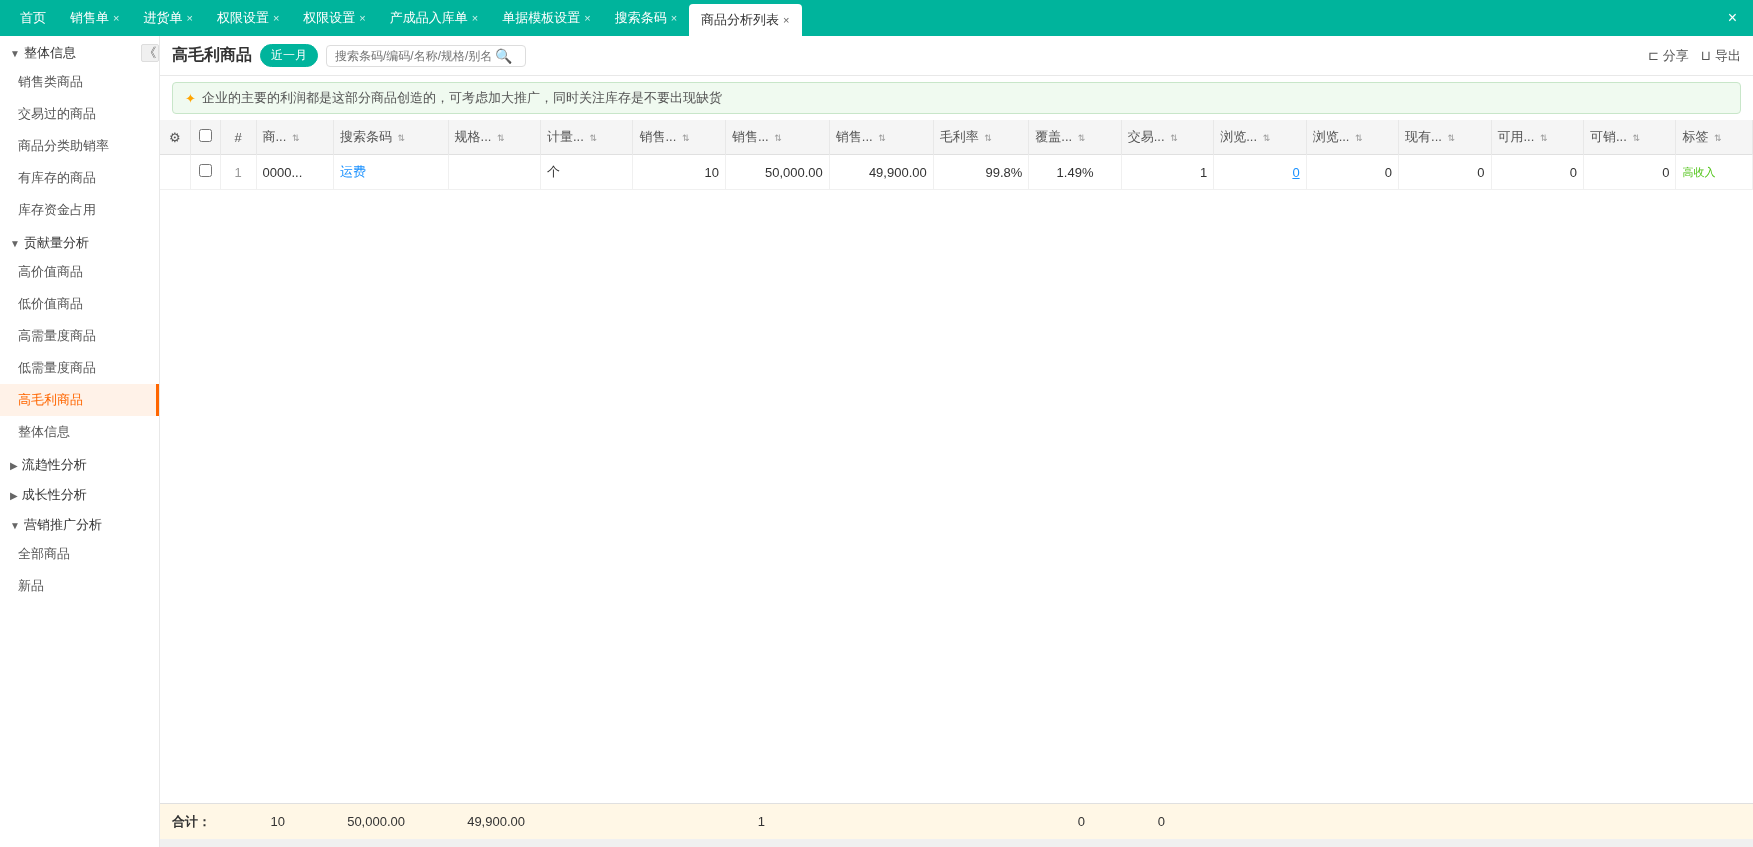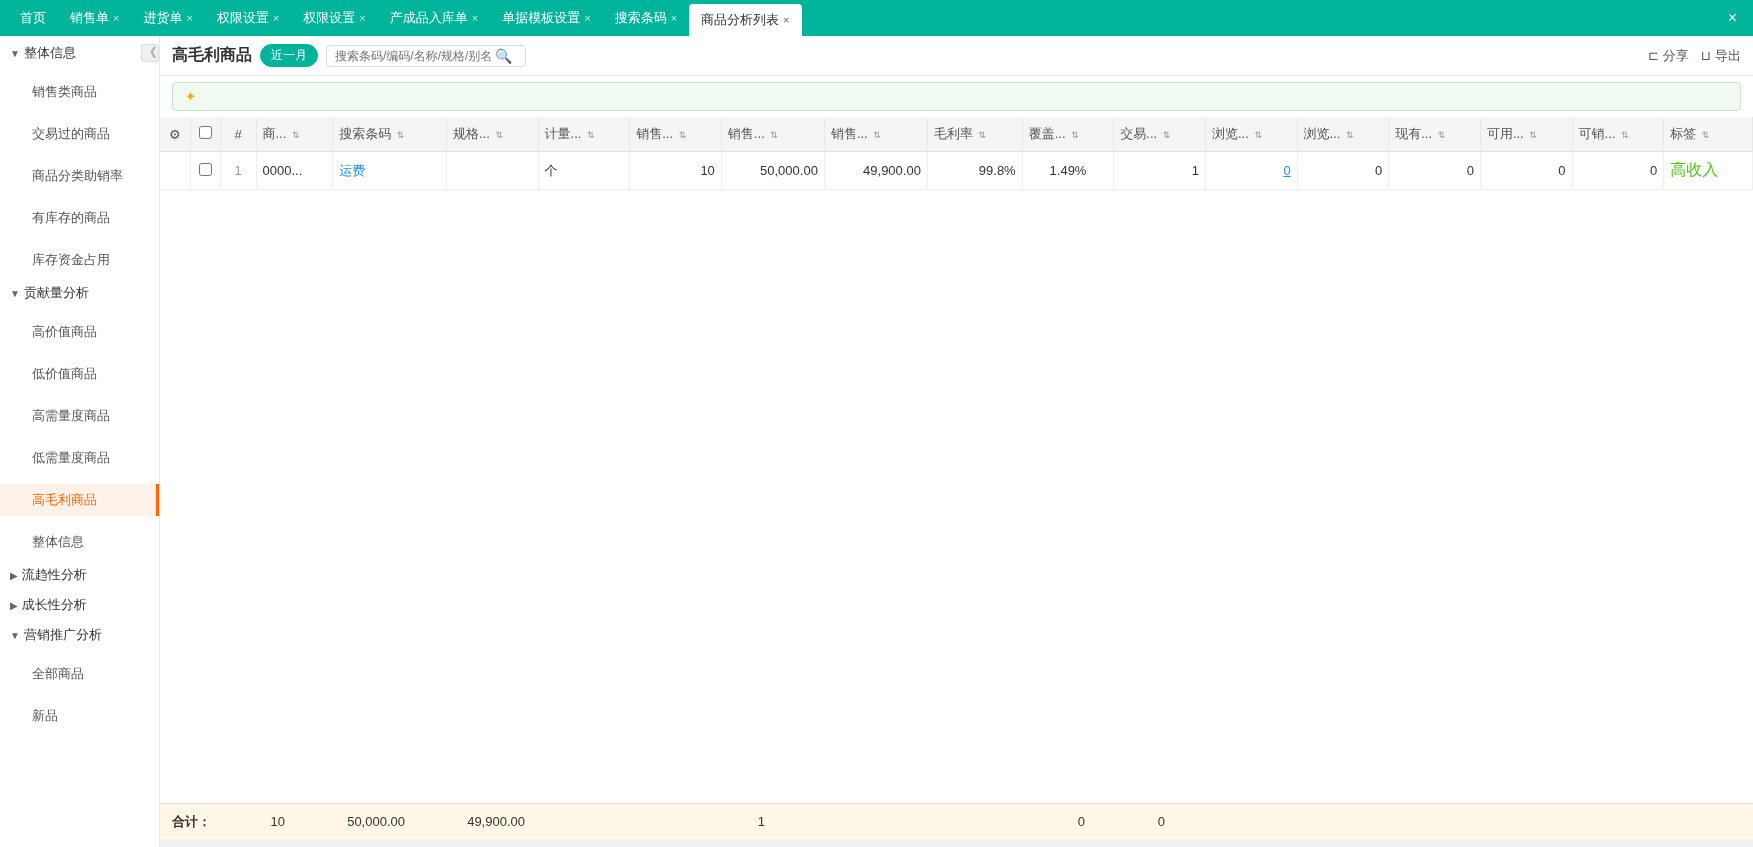--- a/index.html
+++ b/index.html
@@ -80,28 +80,27 @@
       color: #333;
       font-size: 12px;
       cursor: pointer;
     }
     .sidebar-section-title .arrow {
       margin-right: 4px;
       font-size: 10px;
       color: #666;
     }
     .sidebar-item {
-      padding: 7px 10px 7px 32px;
+      padding: 7px 10px 7px 18px;
       color: #555;
       cursor: pointer;
       font-size: 12px;
       white-space: nowrap;
       overflow: hidden;
       text-overflow: ellipsis;
-      margin-top: 10px;
     }
     .sidebar-item.active {
       background: #fff2e8;
       color: #ff6600;
       border-right: 3px solid #ff6600;
     }
 
     
     .content-area {
       flex: 1;
@@ -396,20 +395,21 @@
         </div>
         <div class="action-btn">
           <span style="font-size:13px;">⊔</span>
           <span>导出</span>
         </div>
       </div>
     </div>
 
     <div class="info-bar">
       <span class="info-icon">✦</span>
+      <span>企业的主要的利润都是这部分商品创造的，可考虑加大推广，同时关注库存是不要出现缺货</span>
     </div>
 
     <div class="table-container">
       <table>
         <thead>
           <tr>
             <th class="th-settings">
               <span>⚙</span>
             </th>
             <th class="th-check">
@@ -496,21 +496,21 @@
       <td style="text-align:right;">50,000.00</td>
       <td style="text-align:right;">49,900.00</td>
       <td style="text-align:right;">99.8%</td>
       <td style="text-align:center;">1.49%</td>
       <td style="text-align:right;">1</td>
       <td style="text-align:right; color:#1890ff; text-decoration:underline; cursor:pointer;">0</td>
       <td style="text-align:right;">0</td>
       <td style="text-align:right;">0</td>
       <td style="text-align:right;">0</td>
       <td style="text-align:right;">0</td>
-      <td style="color:#52c41a; font-size:16px;">高收入</td>
+      <td style="color:#52c41a; font-size:11px;">高收入</td>
     </tr>
           </tbody>
       </table>
     </div>
 
     <div class="table-footer">
       <span class="footer-label">合计：</span>
       <div class="footer-cells">
         <span class="footer-cell" style="min-width:60px;">10</span>
         <span class="footer-cell" style="min-width:120px;">50,000.00</span>

